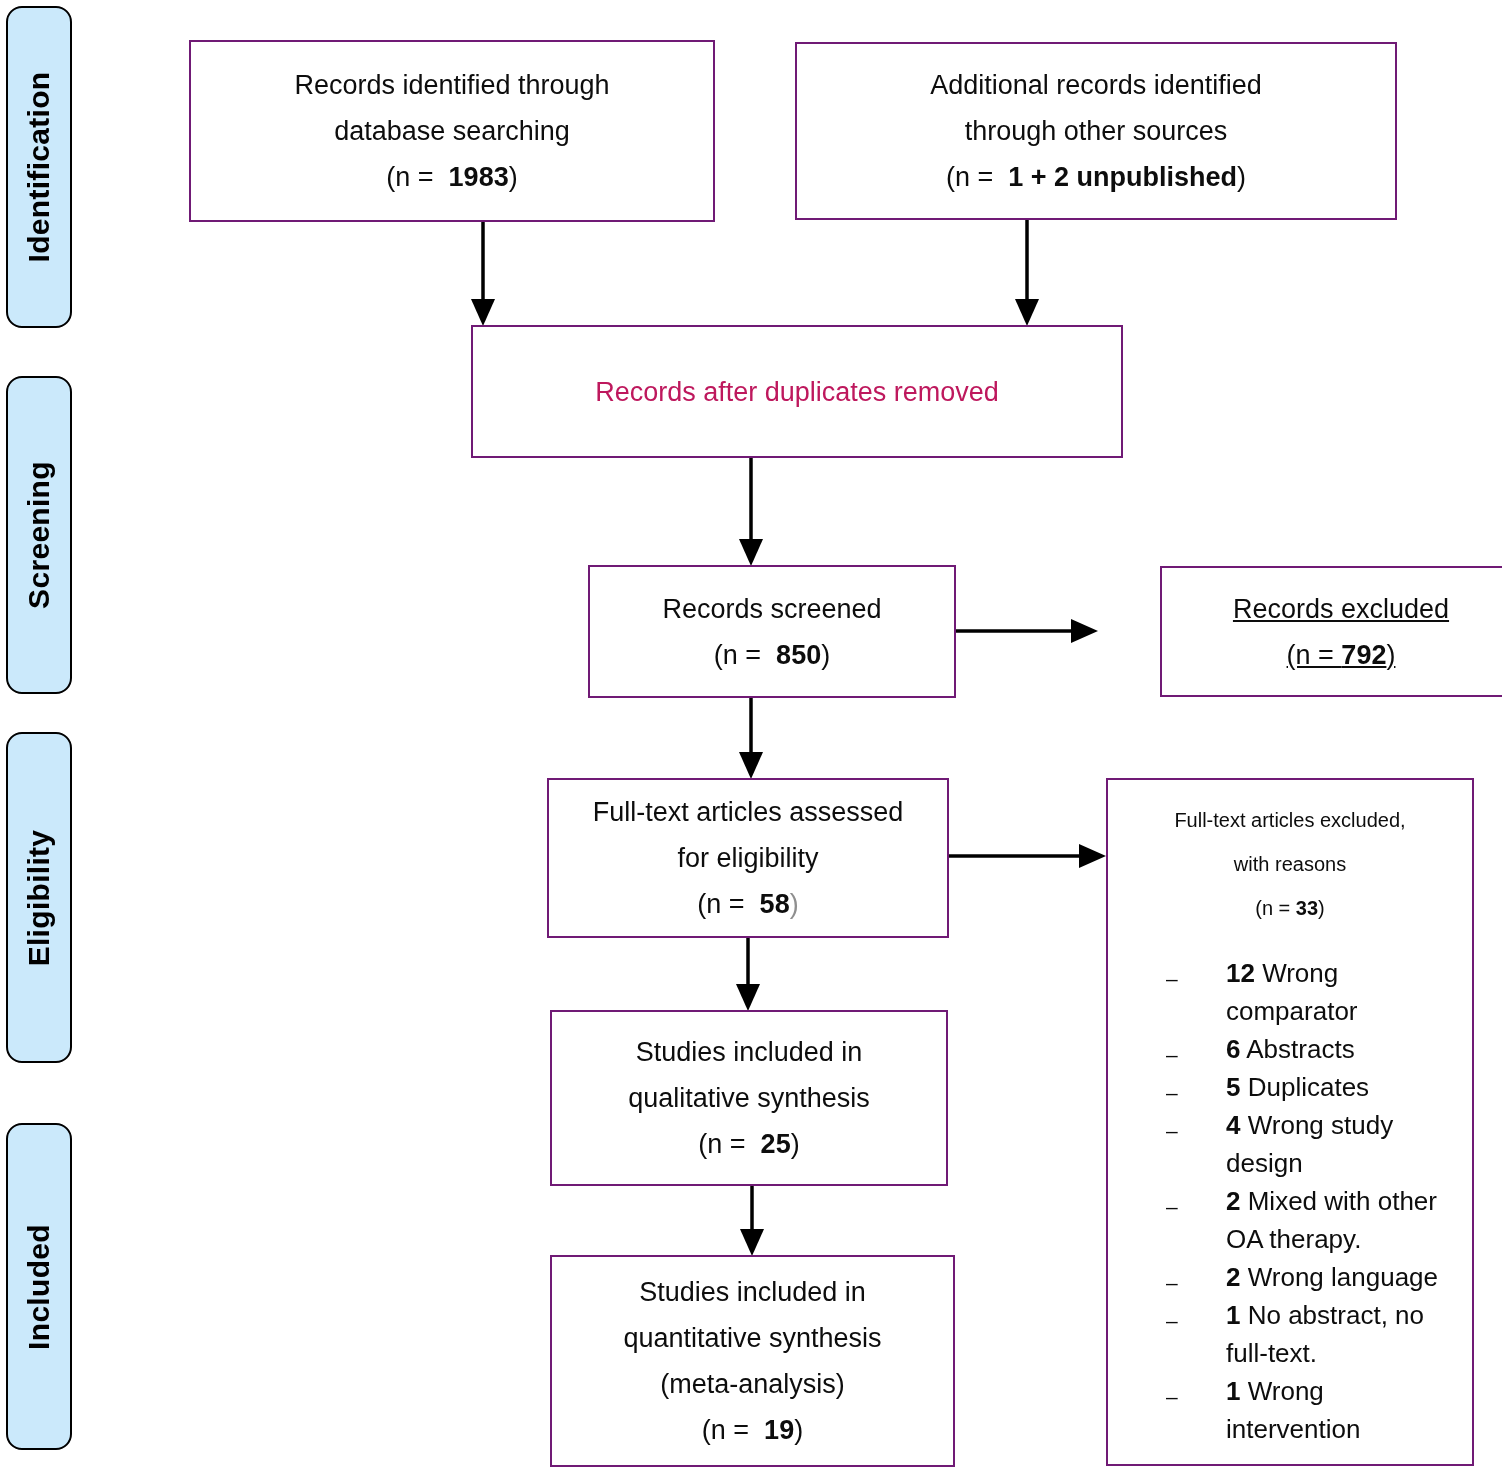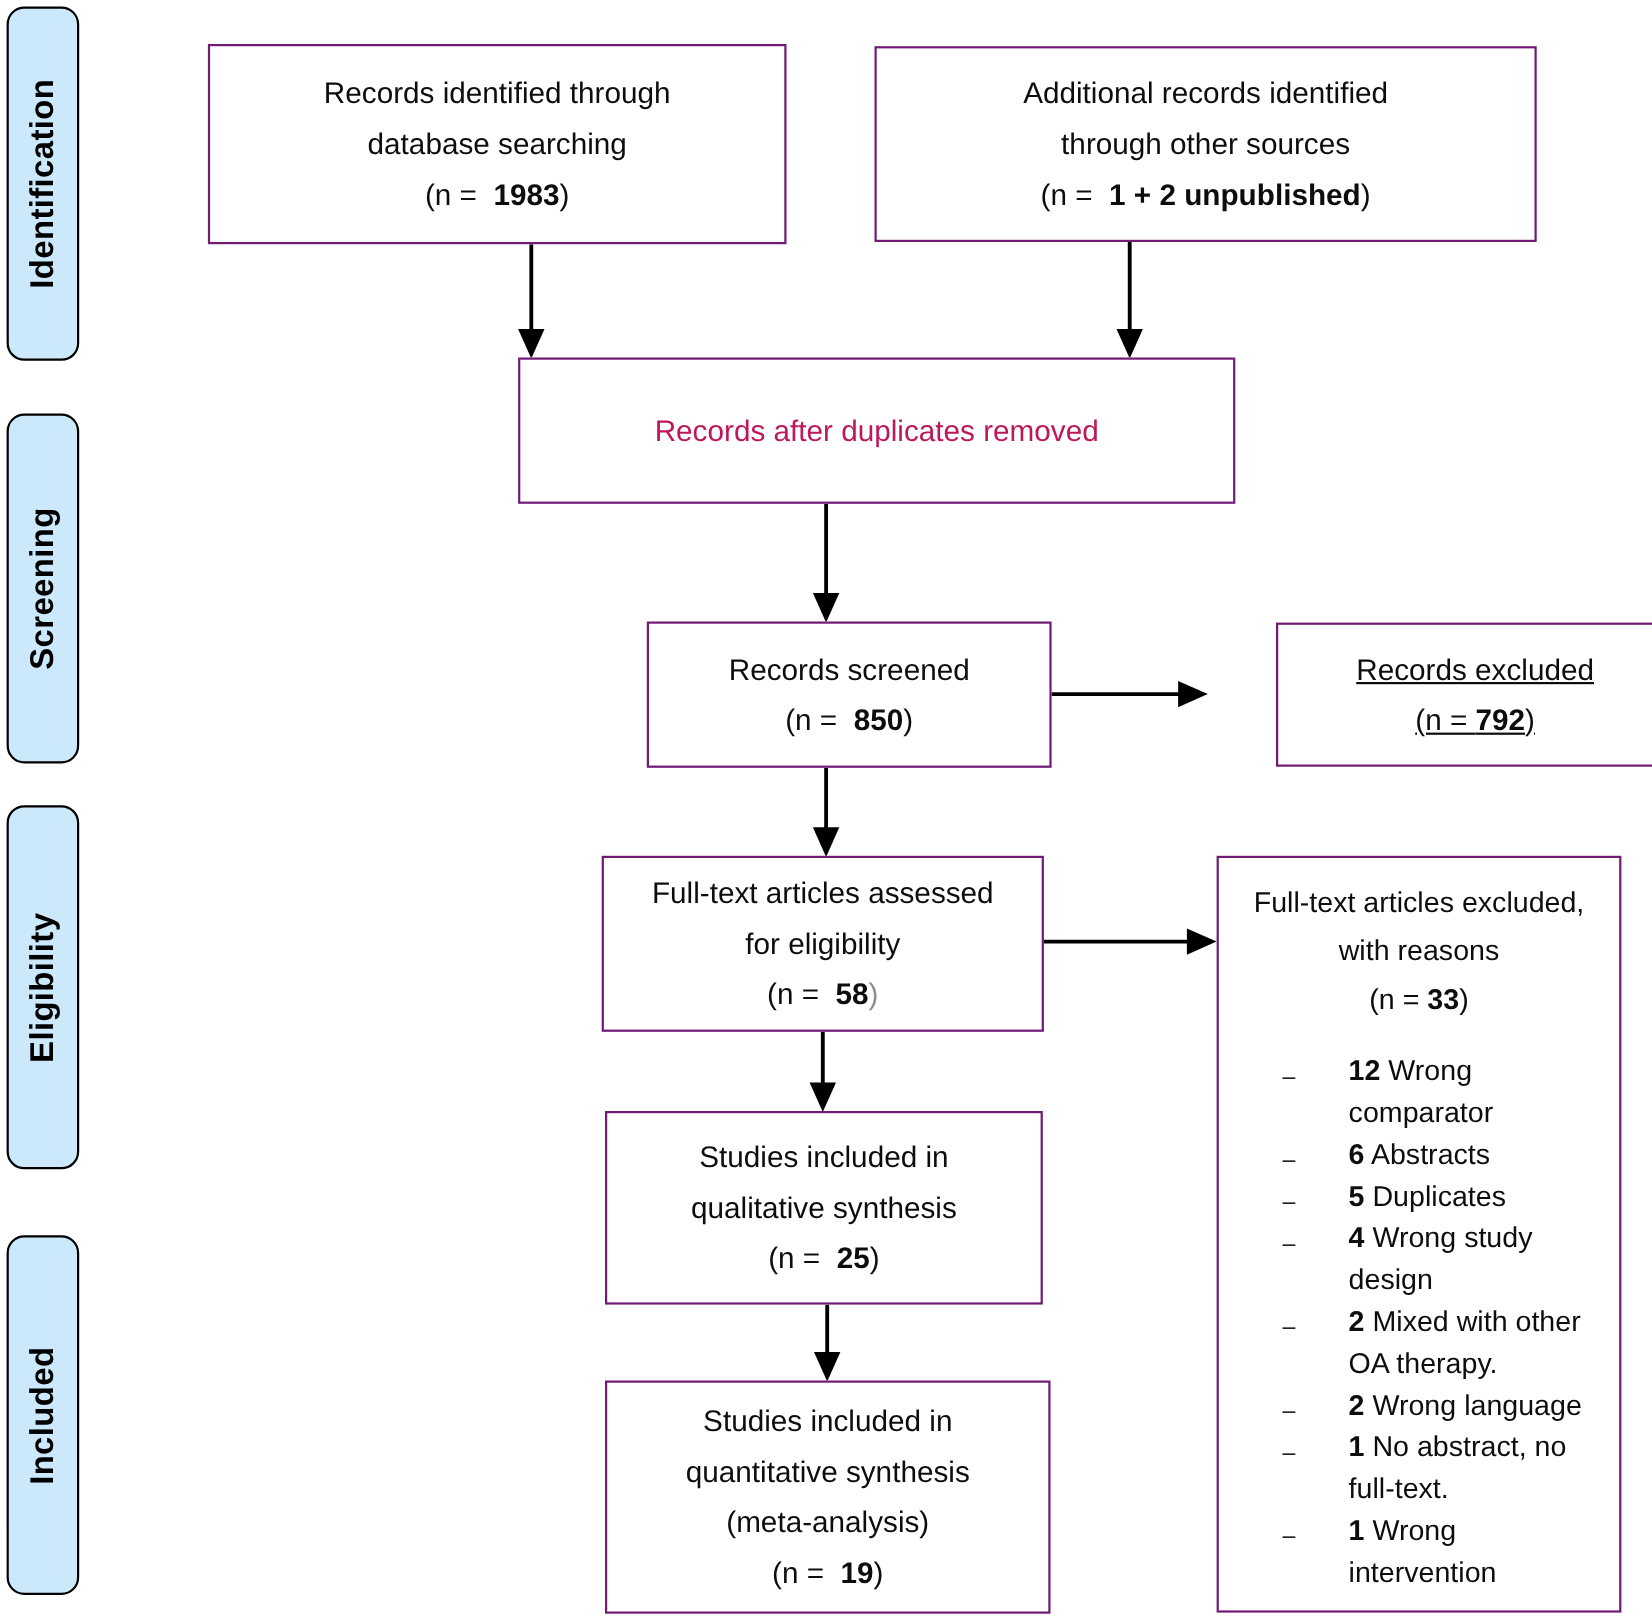--- a/index.html
+++ b/index.html
@@ -25,21 +25,21 @@
     box-sizing:border-box;position:absolute;background:#fff;border:2px solid #701a75;
     display:flex;flex-direction:column;justify-content:center;align-items:center;
     text-align:center;font-size:27px;line-height:46px;
   }
   .box-text{width:100%;}
   .tline{white-space:nowrap;}
   .bold{font-weight:700;}
 
   
   #box-fulltext-excluded{justify-content:flex-start;padding-top:18px;}
-  #box-fulltext-excluded .box-text{font-size:26px;line-height:44px;}
+  #box-fulltext-excluded .box-text{font-size:20px;line-height:44px;}
   .reasons{margin-top:24px;width:100%;font-size:26px;line-height:38px;text-align:left;}
   .reason{display:flex;padding-left:58px;}
   .dash{flex:0 0 60px;font-size:21px;transform:translateY(6px);}
   .rbody{flex:1;}
   .rline{white-space:nowrap;}
 </style>
 </head>
 <body>
 
 <div class="canvas" style="color: rgb(13, 13, 13);">

